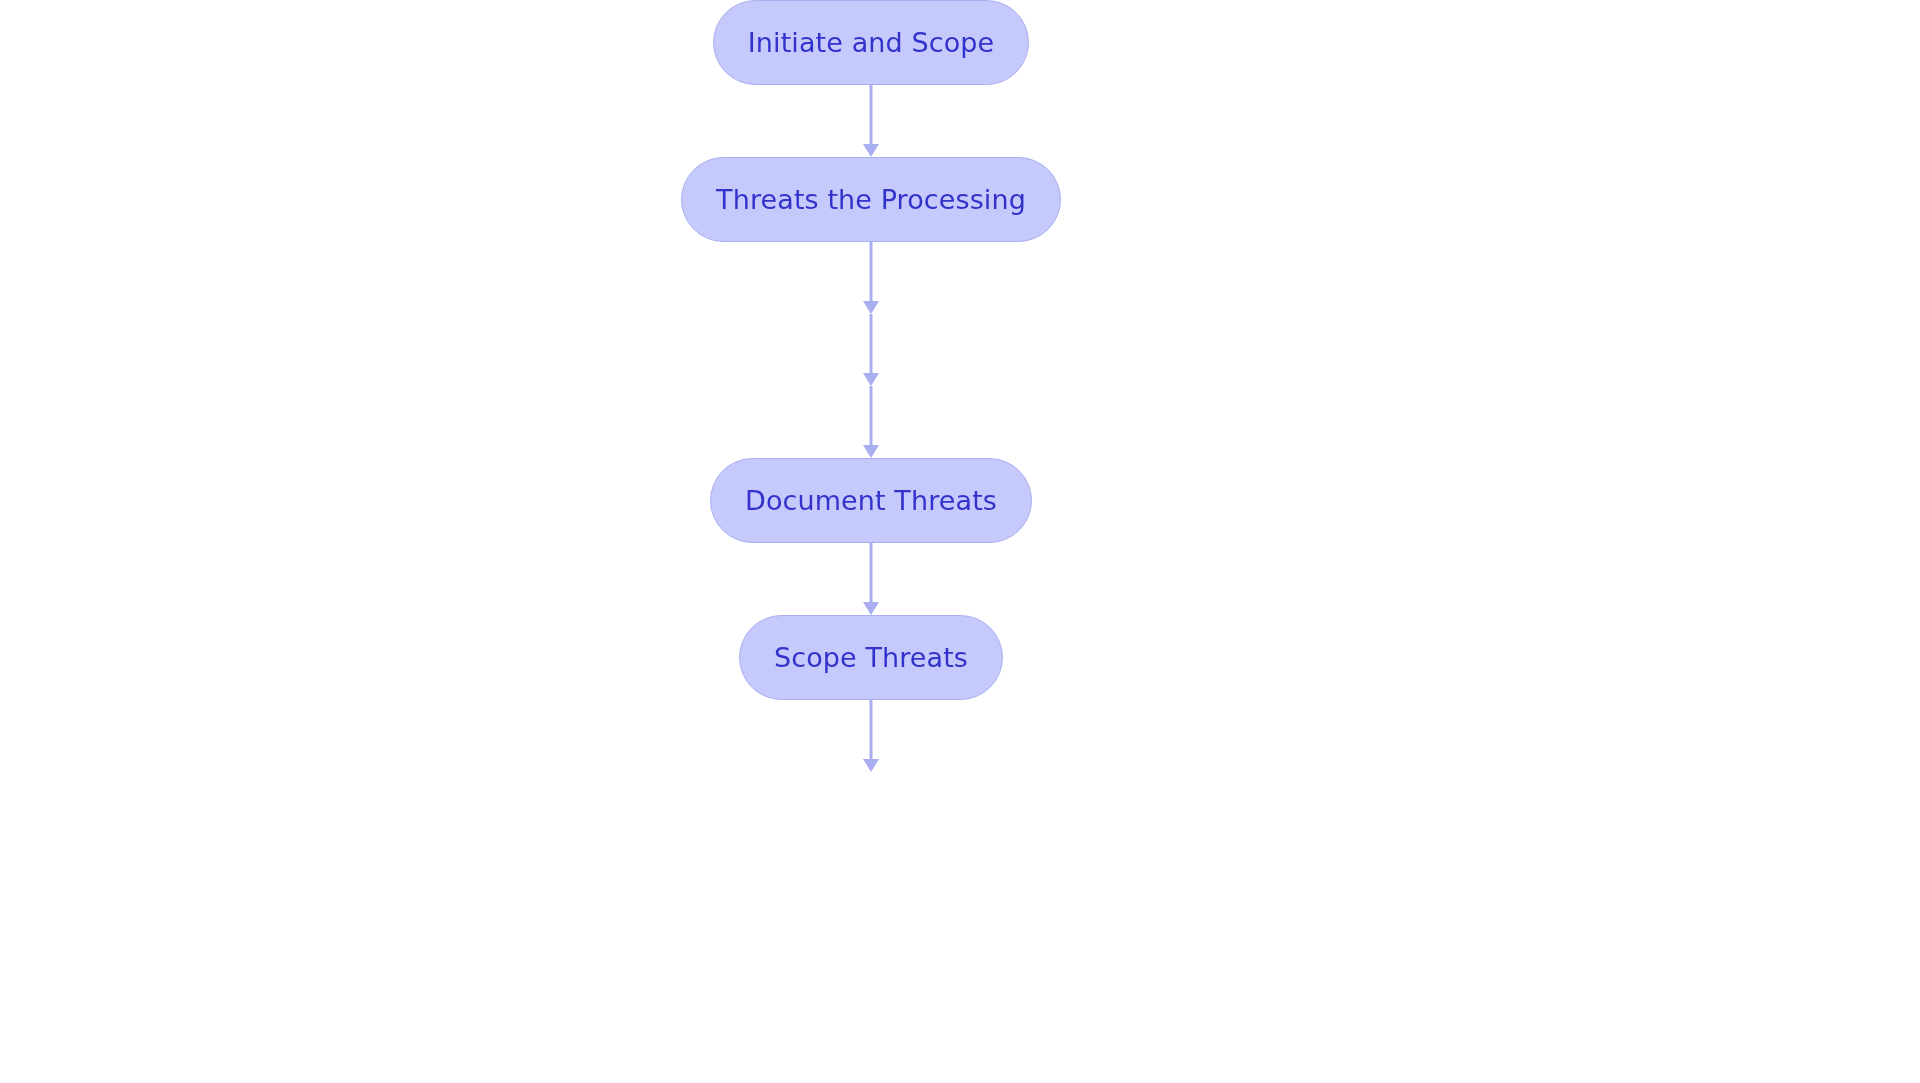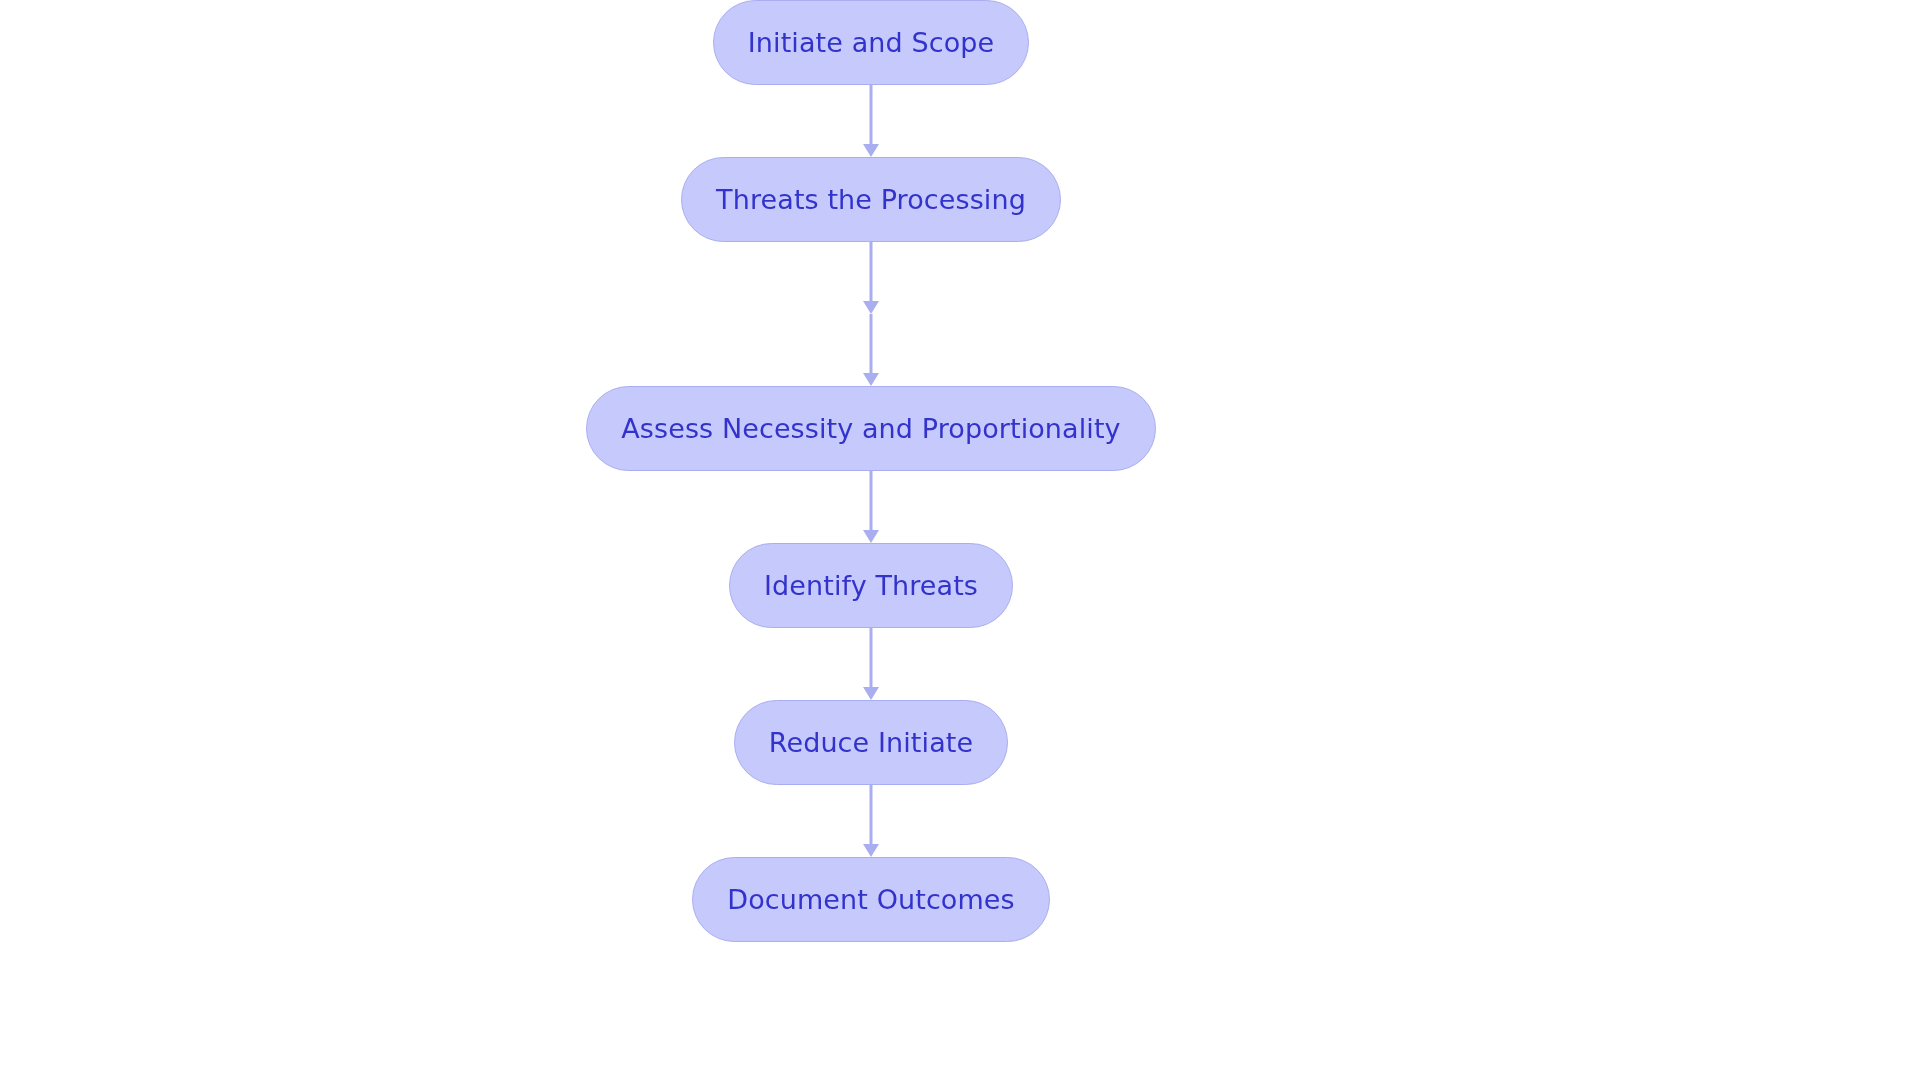--- a/index.html
+++ b/index.html
@@ -96,44 +96,38 @@
     <div class="connector-line"></div>
     <div class="connector-head"></div>
   </div>
 
 
   <div class="connector">
     <div class="connector-line"></div>
     <div class="connector-head"></div>
   </div>
 
+
+  <div class="connector">
+    <div class="connector-line"></div>
+    <div class="connector-head"></div>
+  </div>
+
   <div class="node">
-    <span class="node-label">Assess Necessity and Proportionality</span>
+    <span class="node-label">Document Threats</span>
   </div>
 
   <div class="connector">
     <div class="connector-line"></div>
     <div class="connector-head"></div>
   </div>
 
   <div class="node">
-    <span class="node-label">Identify Threats</span>
+    <span class="node-label">Scope Threats</span>
   </div>
 
   <div class="connector">
     <div class="connector-line"></div>
     <div class="connector-head"></div>
   </div>
 
-  <div class="node">
-    <span class="node-label">Reduce Initiate</span>
-  </div>
-
-  <div class="connector">
-    <div class="connector-line"></div>
-    <div class="connector-head"></div>
-  </div>
-
-  <div class="node">
-    <span class="node-label">Document Outcomes</span>
-  </div>
 
 </div>
 
 </body></html>

